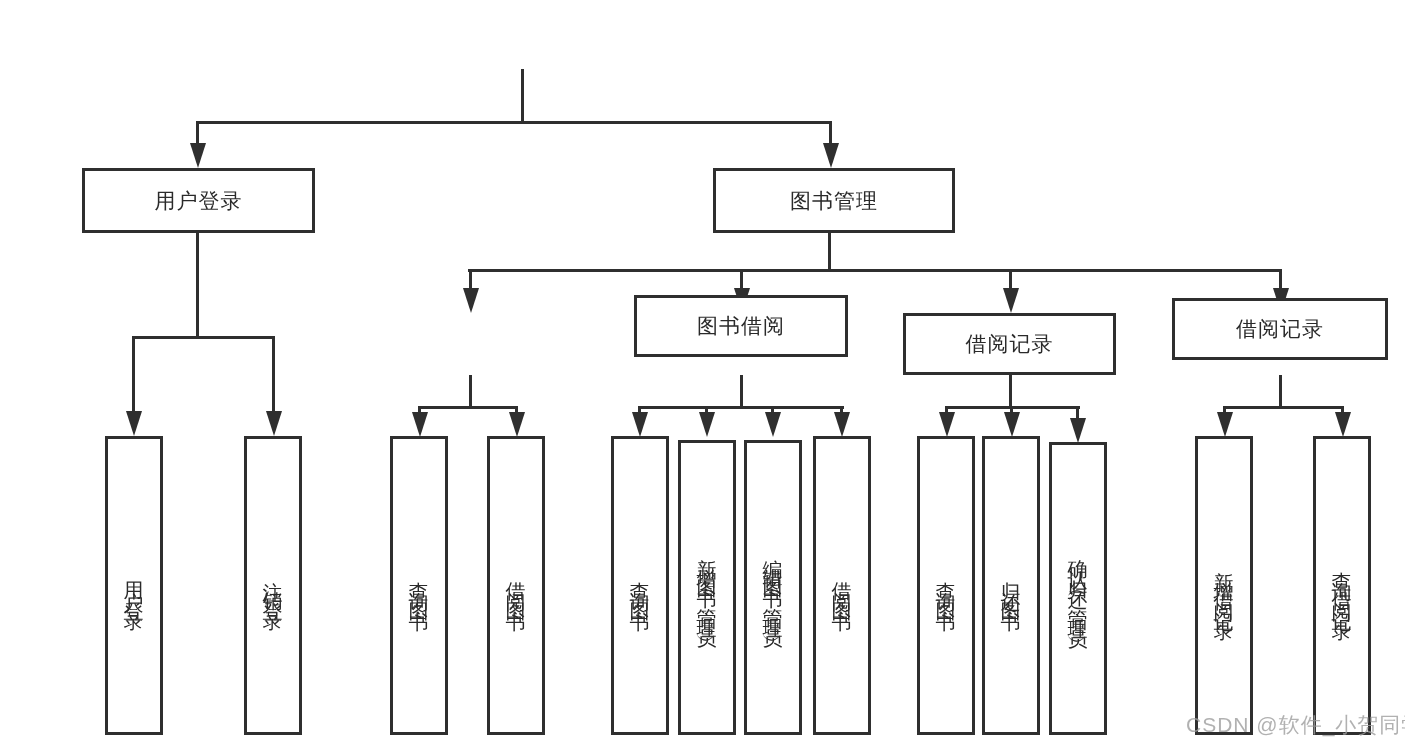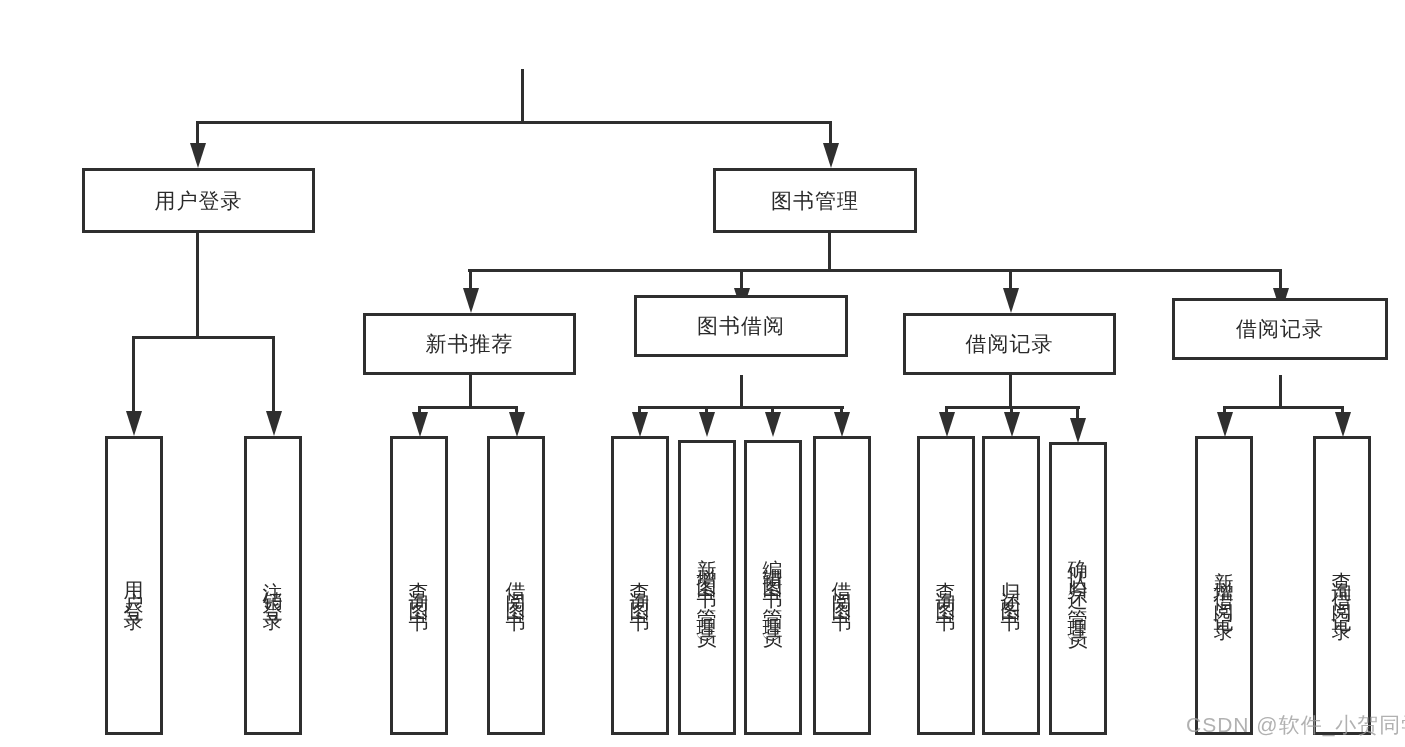--- a/index.html
+++ b/index.html
@@ -36,35 +36,34 @@
 
 
   <div class="vline" style="left:521px;top:69px;height:53px"></div>
 
   <div class="hline" style="left:196px;top:121px;width:636px"></div>
 
   <div class="arrow" style="left:196px;top:121px;height:22px"></div>
   <div class="arrow" style="left:829px;top:121px;height:22px"></div>
 
   <div class="node" style="left:82px;top:168px;width:233px;height:65px">用户登录</div>
-  <div class="node" style="left:713px;top:168px;width:204px;height:65px">图书管理</div>
+  <div class="node" style="left:713px;top:168px;width:242px;height:65px">图书管理</div>
 
   <div class="vline" style="left:196px;top:233px;height:106px"></div>
   <div class="hline" style="left:132px;top:336px;width:143px"></div>
   <div class="arrow" style="left:132px;top:336px;height:75px"></div>
   <div class="arrow" style="left:272px;top:336px;height:75px"></div>
 
   <div class="vline" style="left:828px;top:233px;height:39px"></div>
   <div class="hline" style="left:468px;top:269px;width:813px"></div>
   <div class="arrow" style="left:469px;top:269px;height:19px"></div>
   <div class="arrow" style="left:740px;top:269px;height:19px"></div>
   <div class="arrow" style="left:1009px;top:269px;height:19px"></div>
   <div class="arrow" style="left:1279px;top:269px;height:19px"></div>
 
-  <div class="node" style="left:363px;top:313px;width:213px;height:62px">新书推荐</div>
   <div class="node" style="left:634px;top:295px;width:214px;height:62px">图书借阅</div>
   <div class="node" style="left:903px;top:313px;width:213px;height:62px">借阅记录</div>
   <div class="node" style="left:1172px;top:298px;width:216px;height:62px">借阅记录</div>
 
   <div class="vline" style="left:469px;top:375px;height:31px"></div>
   <div class="hline" style="left:418px;top:406px;width:100px"></div>
   <div class="arrow" style="left:418px;top:406px;height:6px"></div>
   <div class="arrow" style="left:515px;top:406px;height:6px"></div>
 
   <div class="vline" style="left:740px;top:375px;height:31px"></div>

